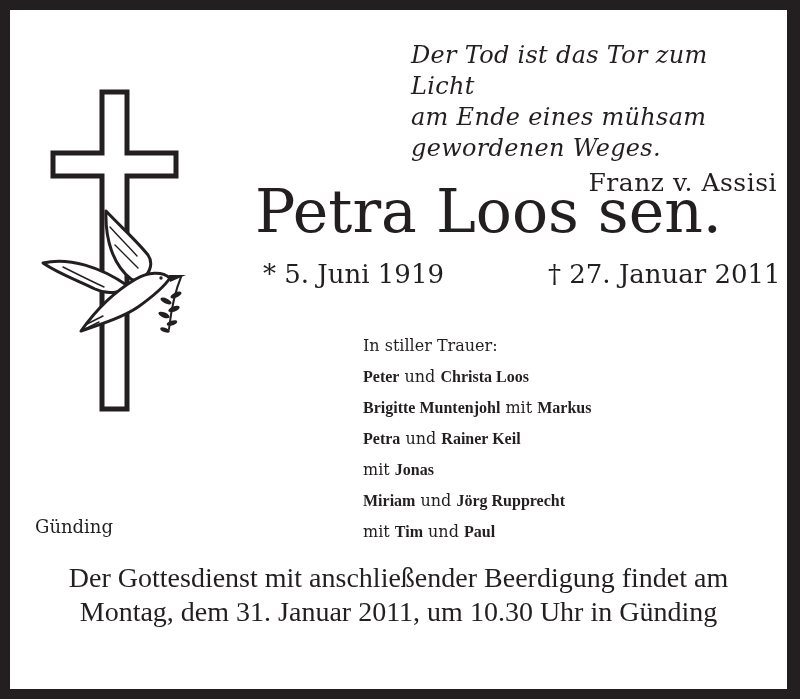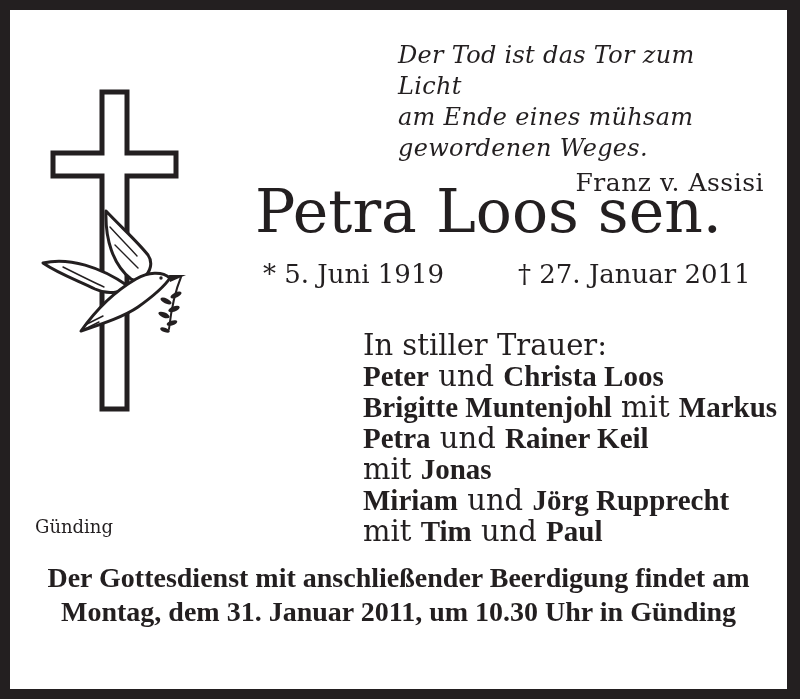--- a/index.html
+++ b/index.html
@@ -24,21 +24,21 @@
   }
   
   .art {
     position: absolute;
     left: 25px; top: 77px;
     width: 162px; height: 332px;
   }
   
   .quote {
     position: absolute;
-    left: 388px; top: 30px;
+    left: 401px; top: 30px;
     width: 366px;
     font-style: italic;
     font-size: 24px;
     line-height: 31px;
     letter-spacing: 0.3px;
   }
   .quote .attr {
     font-style: normal;
     text-align: right;
     font-size: 25px;
@@ -51,45 +51,44 @@
     left: 180px; right: 0; top: 166px;
     text-align: center;
     font-size: 60px;
     white-space: nowrap;
   }
   
   .dates {
     position: absolute;
     left: 253px; top: 249px;
     display: flex;
-    gap: 74px;
+    gap: 104px;
     font-size: 26px;
   }
   
   .mourning {
     position: absolute;
     left: 353px; top: 320px;
-    font-size: 29px;
+    font-size: 16px;
     line-height: 31px;
   }
   .b { font-weight: bold; font-family: Liberation Serif, serif; }
   .place {
     position: absolute;
     left: 25px; top: 506px;
     font-size: 18px;
   }
   
   .funeral {
     position: absolute;
     left: 0; right: 0; top: 551px;
     text-align: center;
     font-family: "Liberation Serif", serif;
     font-size: 28px;
     line-height: 34px;
-    font-weight: bold;
   }
 </style>
 </head>
 <body>
 
 <div class="card">
 
   <div class="art">
     <svg viewBox="0 0 162 332" width="162" height="332" xmlns="http://www.w3.org/2000/svg">
       <g>

